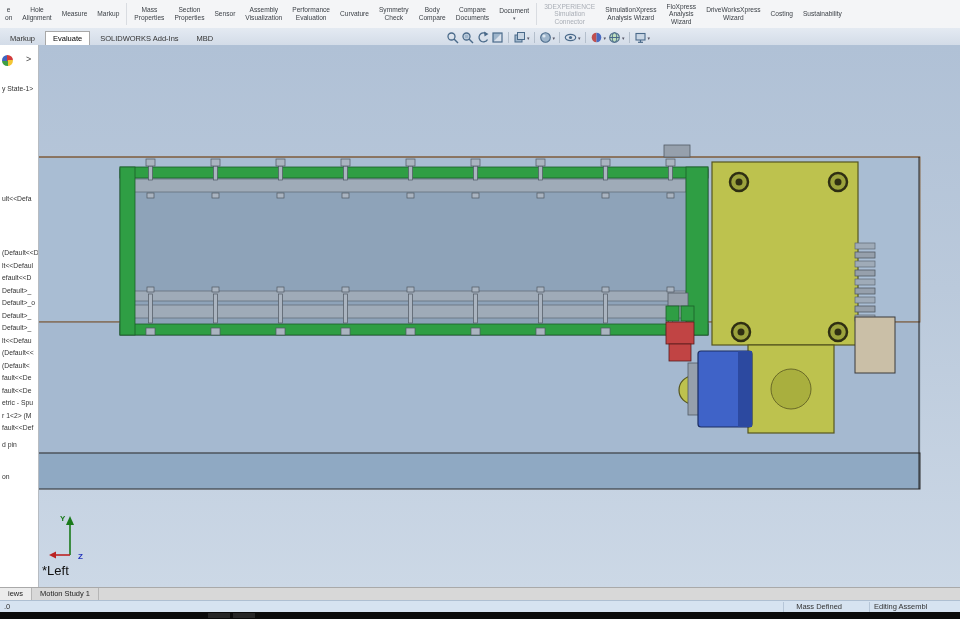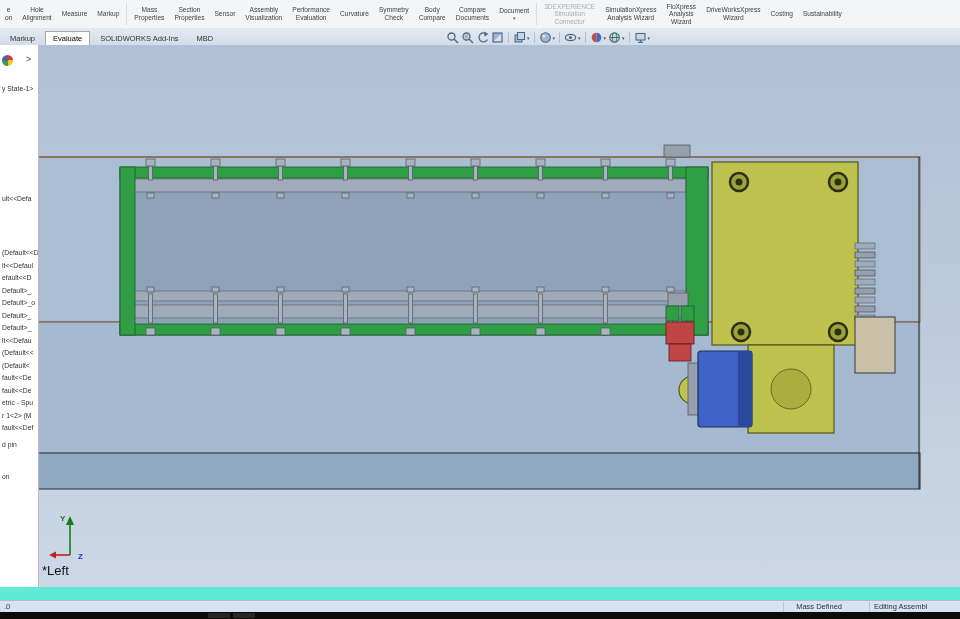--- a/index.html
+++ b/index.html
@@ -401,20 +401,24 @@
         <polygon points="8,12 16,12 12,3" fill="#1a7a1a"></polygon>
         <text x="2" y="8" font-size="8" fill="#1a7a1a" font-weight="bold">Y</text>
         <line x1="12" y1="42" x2="-2" y2="42" stroke="#bb2222" stroke-width="1.6"></line>
         <polygon points="-2,38.5 -2,45.5 -9,42" fill="#bb2222"></polygon>
         <text x="20" y="46" font-size="8" fill="#2233bb" font-weight="bold">Z</text>
       </g>
     </svg>
     <div id="view-label">*Left</div>
   </div>
 
+  <div id="bottomtabs">
+      <div class="btab active">iews</div>
+      <div class="btab">Motion Study 1</div>
+    </div>
 
   <div id="statusbar">
     <span id="status-left">.0</span>
     <div class="status-div" style="right:176px"></div>
     <span id="status-state">Mass Defined</span>
     <div class="status-div" style="right:90px"></div>
     <span id="status-mode">Editing Assembl</span>
   </div>
 
   <div id="taskbar">

